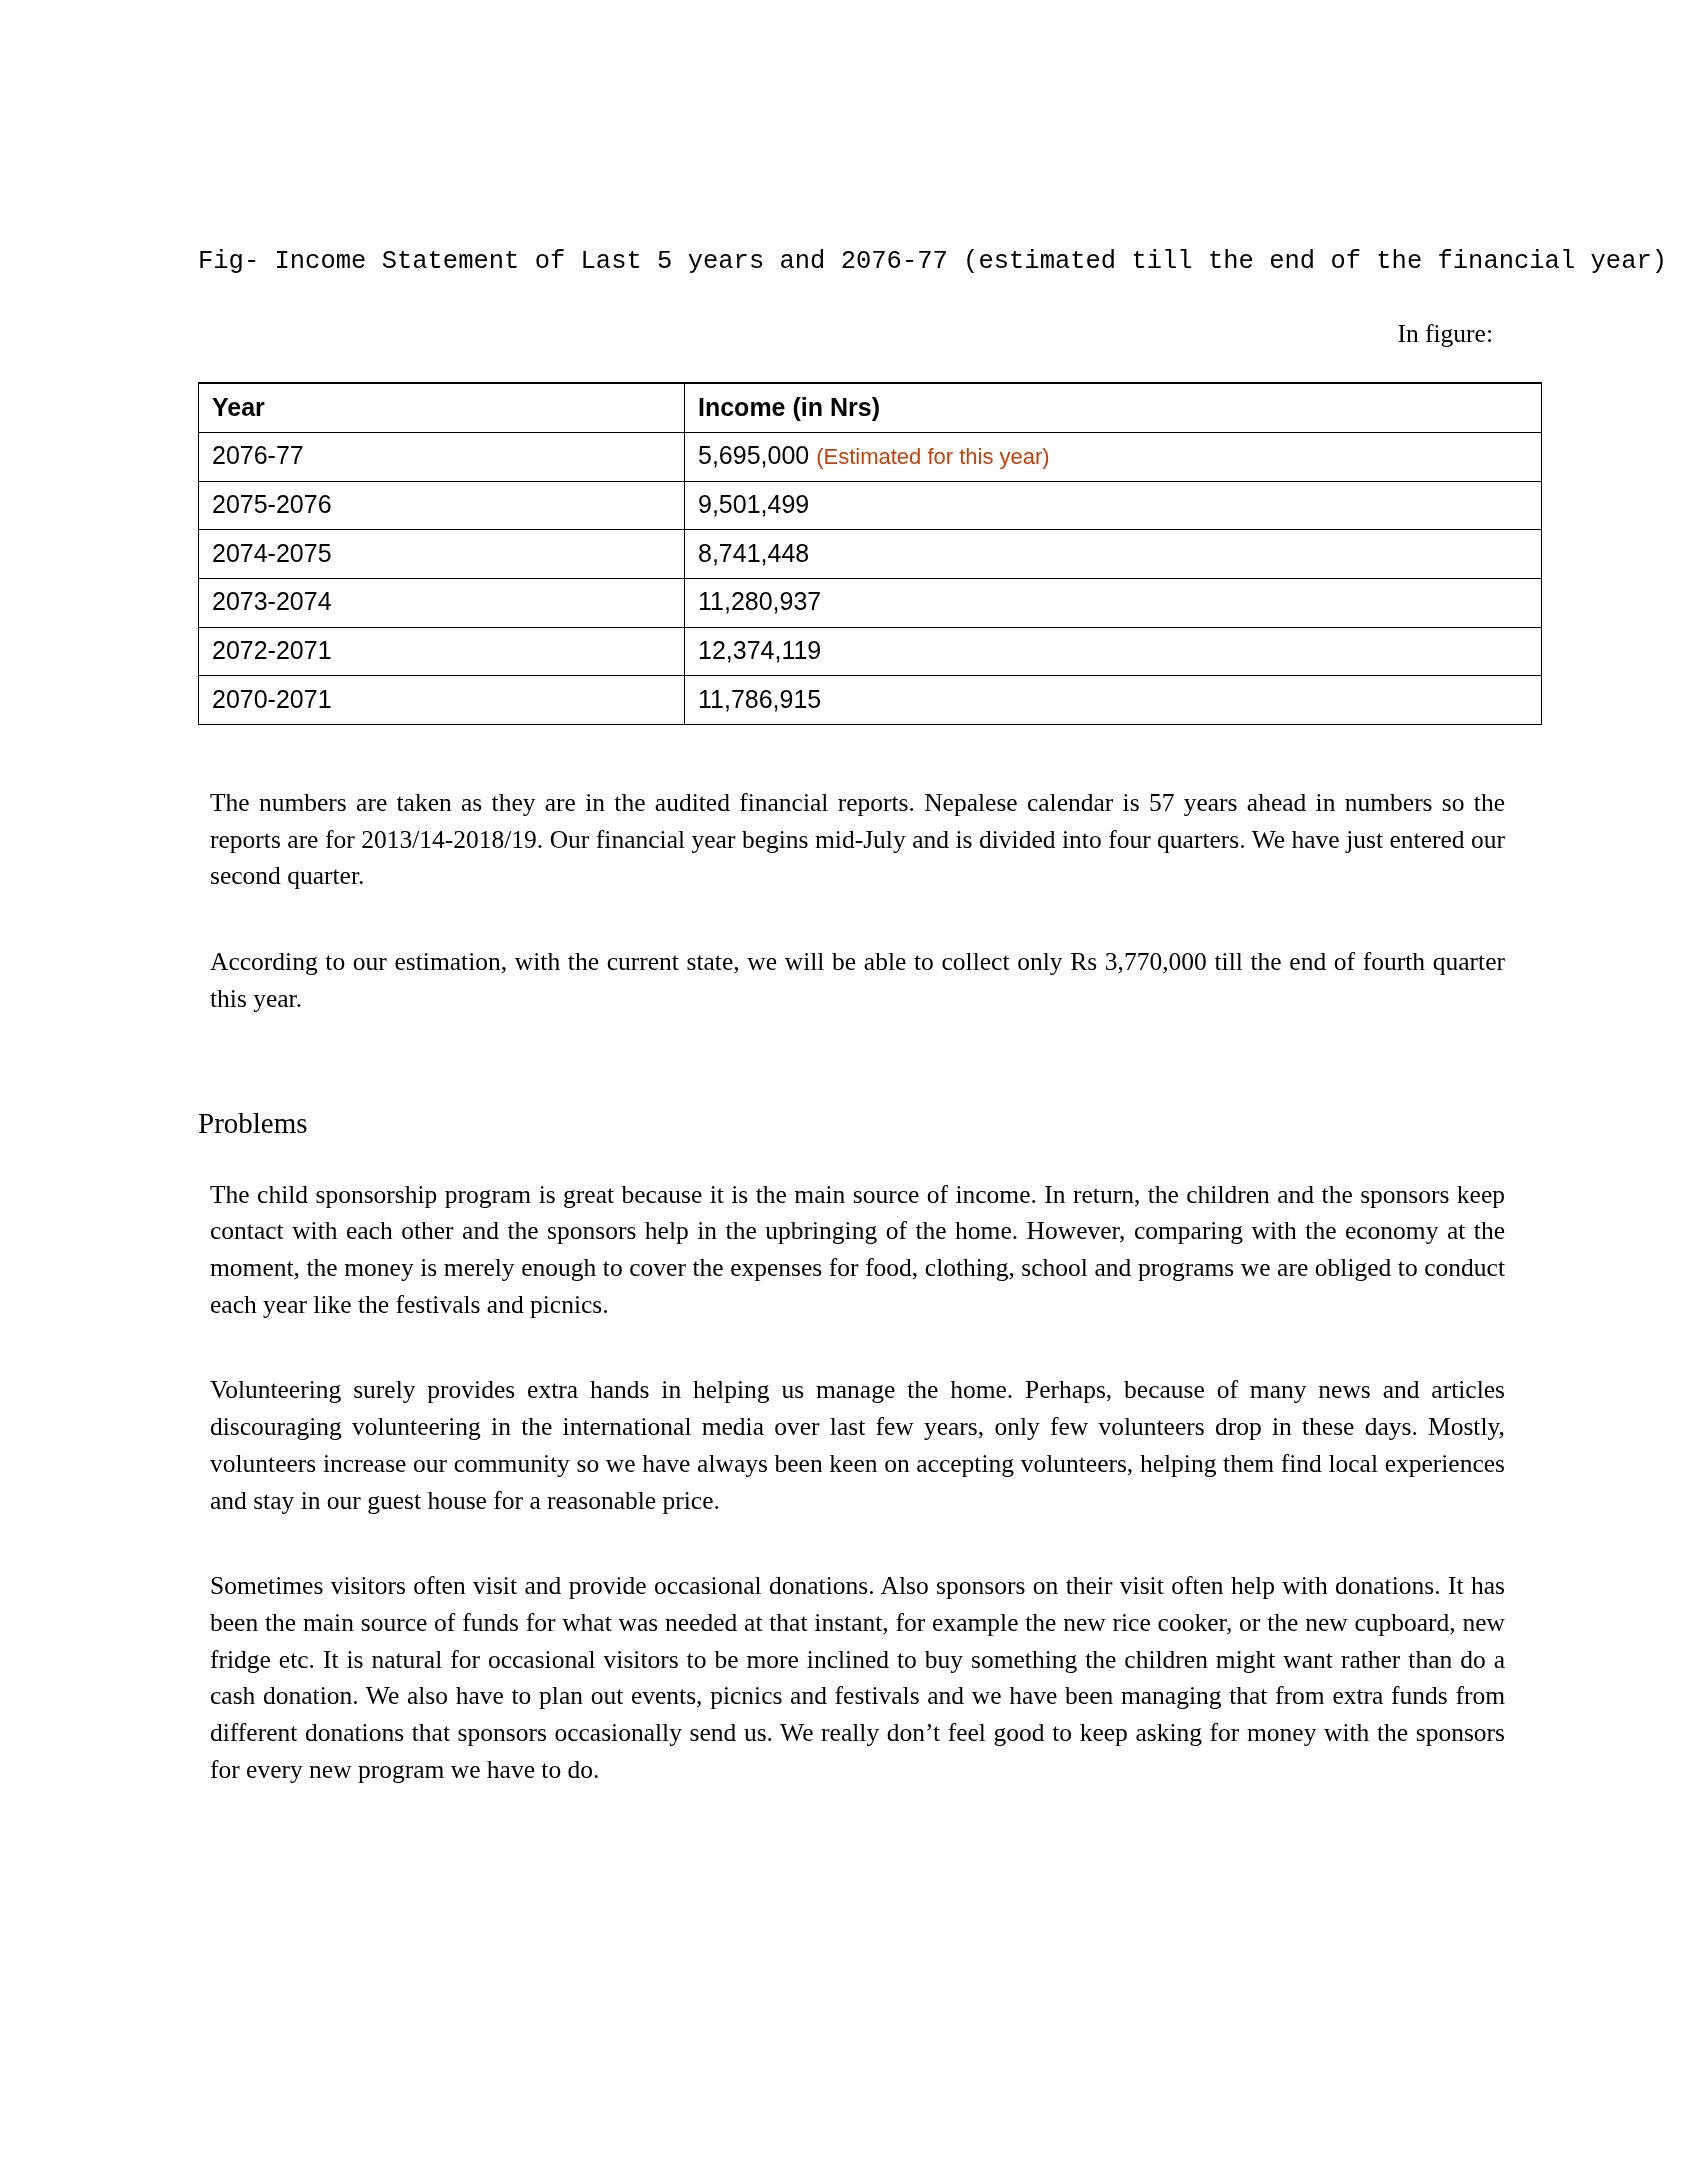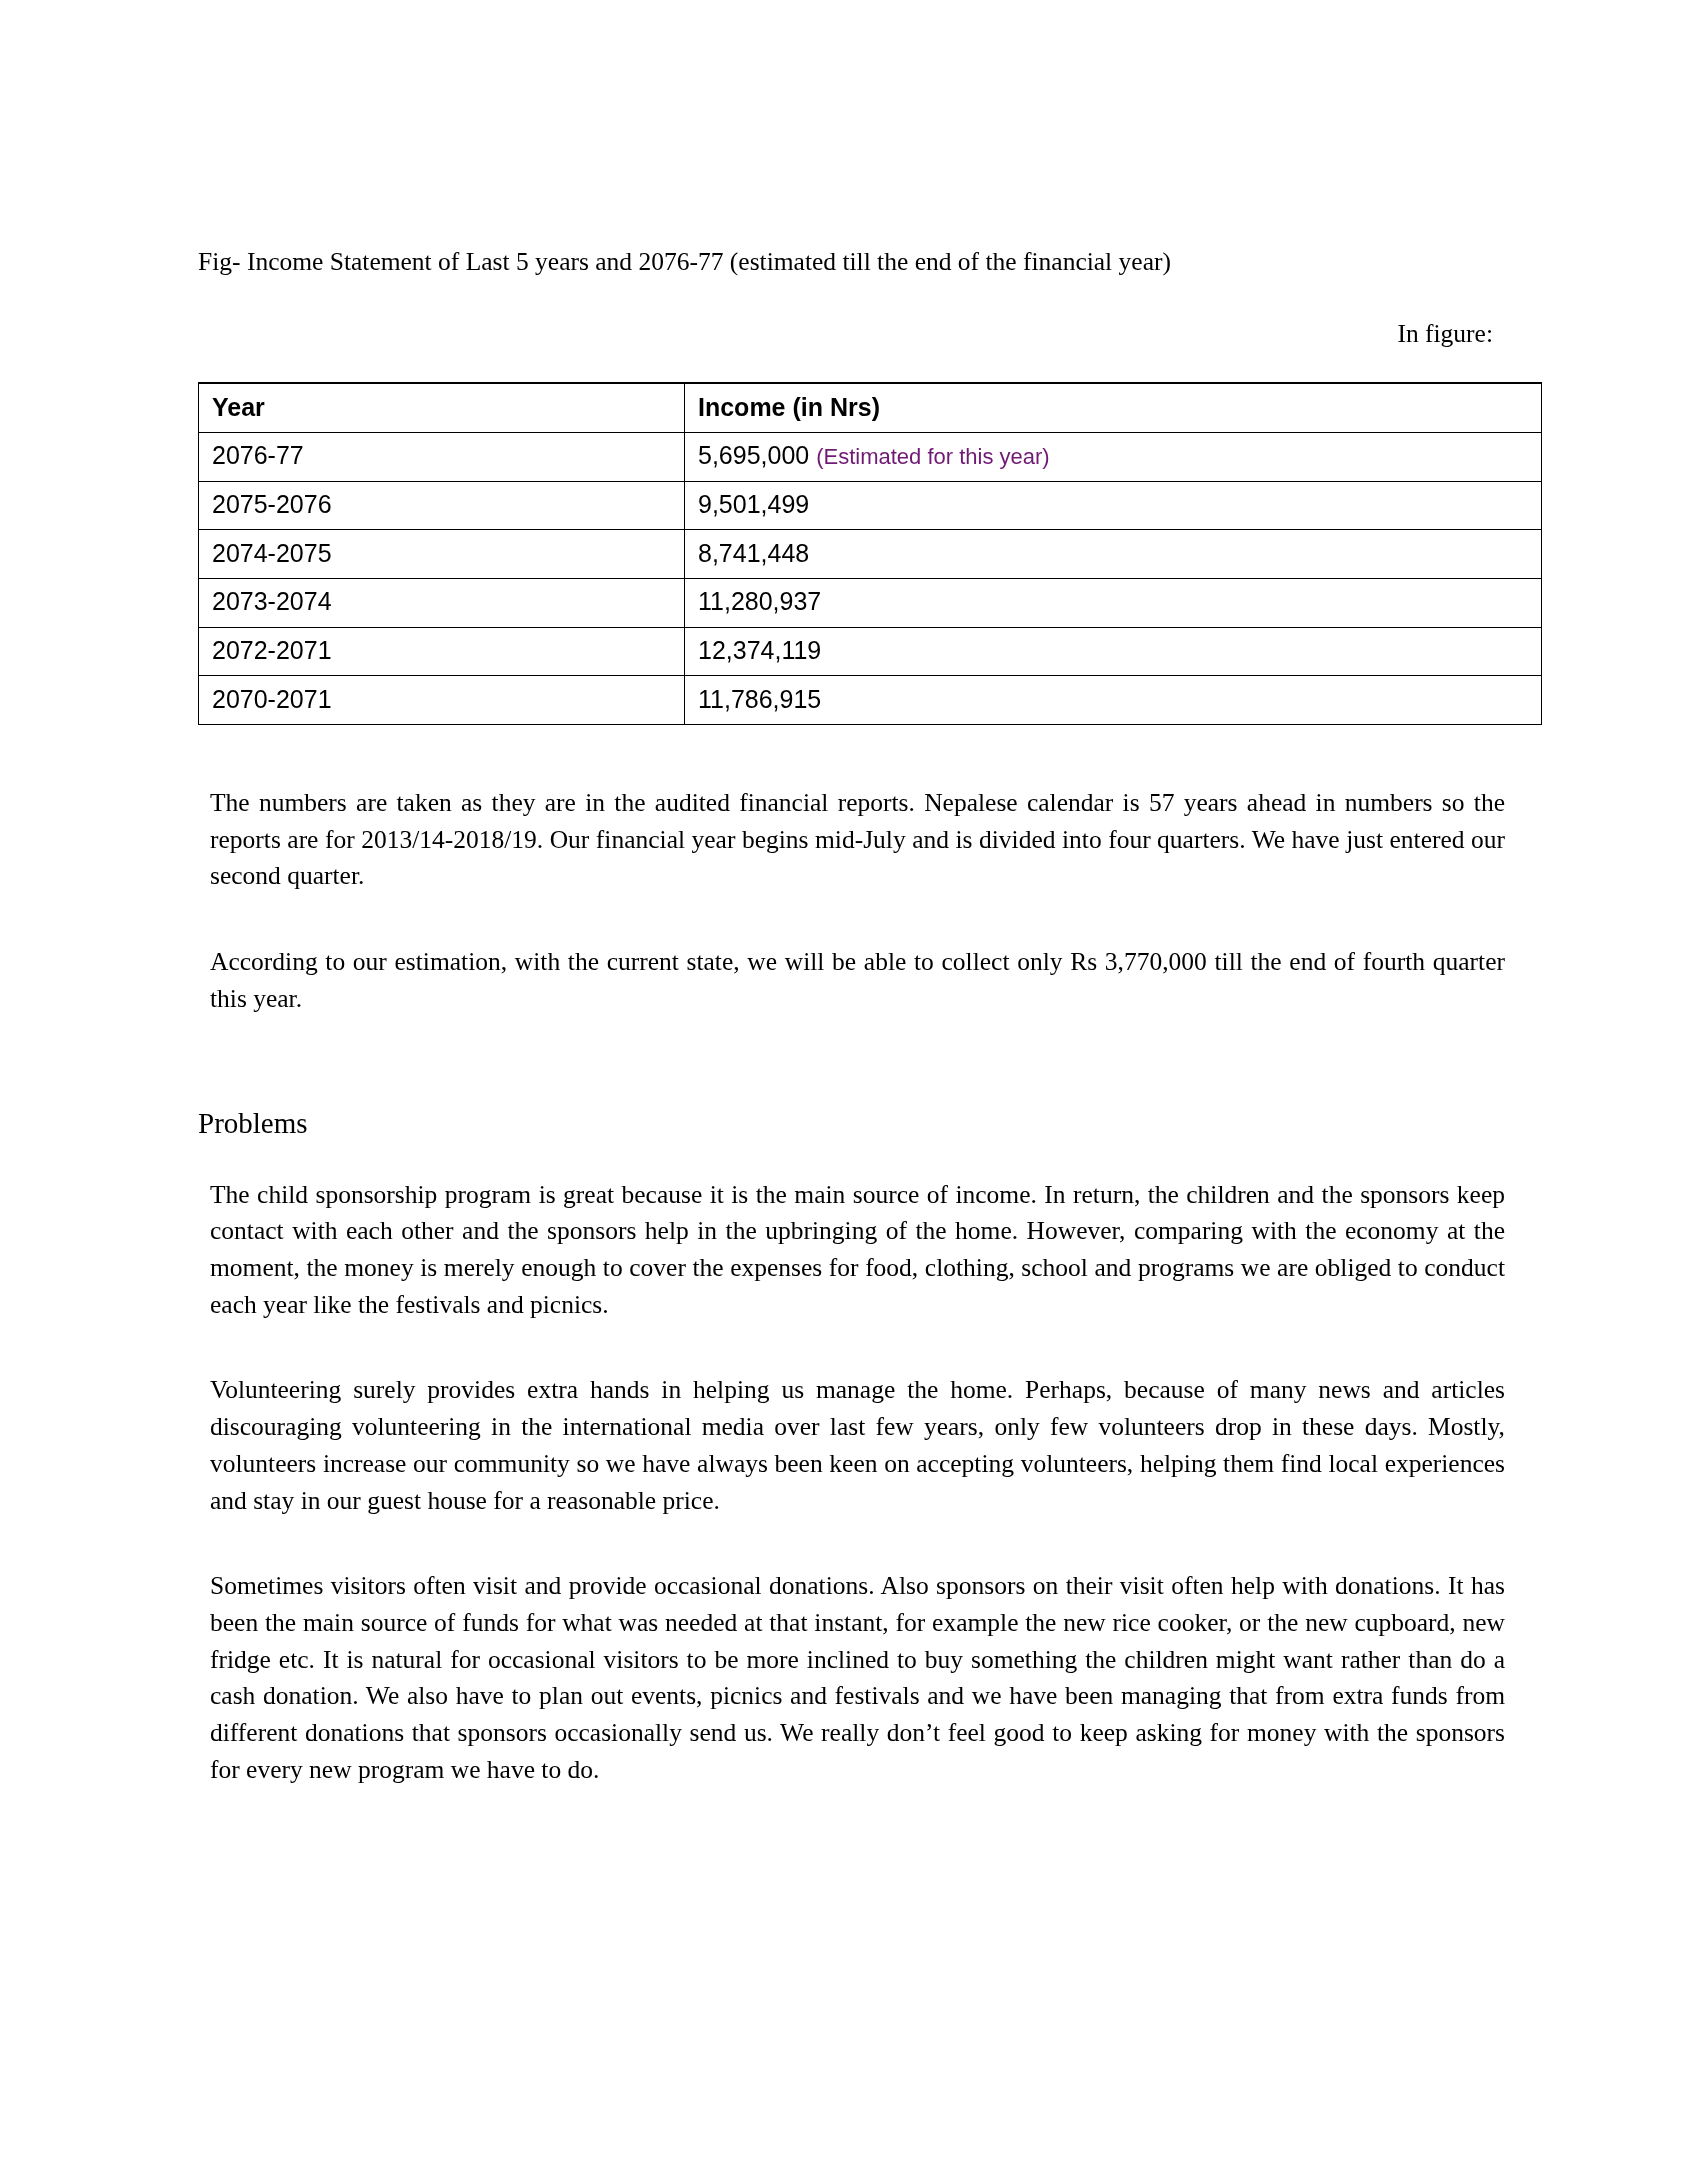--- a/index.html
+++ b/index.html
@@ -23,21 +23,21 @@
     padding: 0;
   }
   .content {
     position: absolute;
     left: 198px;
     top: 244px;
     width: 1295px;
   }
 
   .caption-line {
-    font-family: Liberation Serif, serif;
+    font-family: Liberation Mono, monospace;
     font-size: 25.5px;
     line-height: 1.42;
     margin: 0 0 36px 0;
     text-align: left;
     white-space: nowrap;
   }
   .infigure-line {
     font-family: "Liberation Serif", "DejaVu Serif", serif;
     font-size: 25.5px;
     line-height: 1.42;
@@ -68,21 +68,21 @@
     margin-left: 40px;
   }
   table.income-table thead th {
     font-weight: bold;
     border-top-width: 2.6px;
   }
   table.income-table tbody td {
     font-weight: normal;
   }
   .estimate-note {
-    color: #701a75;
+    color: #c2410c;
     font-size: 22px;
   }
 
   .body-para {
     font-family: "Liberation Serif", "DejaVu Serif", serif;
     font-size: 25.5px;
     line-height: 1.44;
     text-align: justify;
     text-justify: inter-word;
     margin: 12px;

